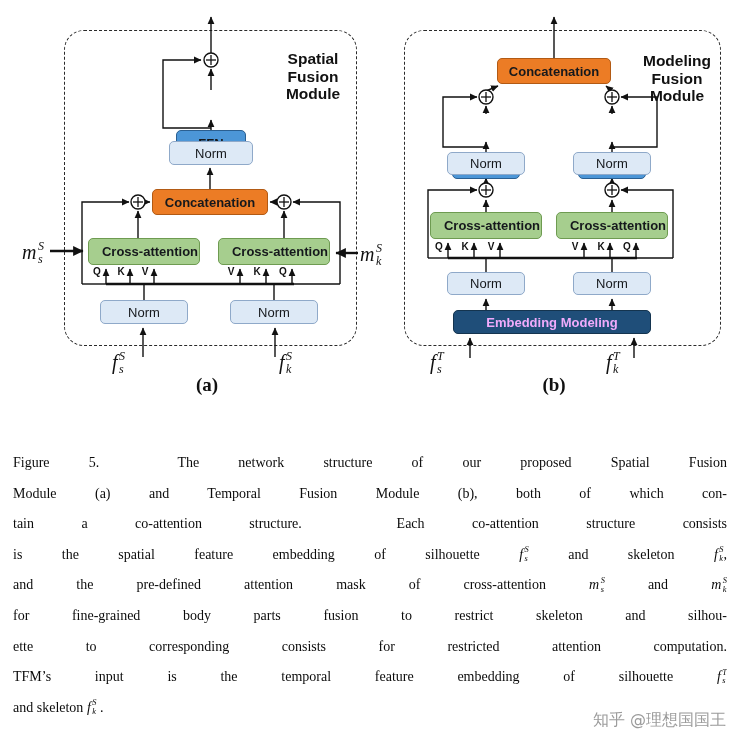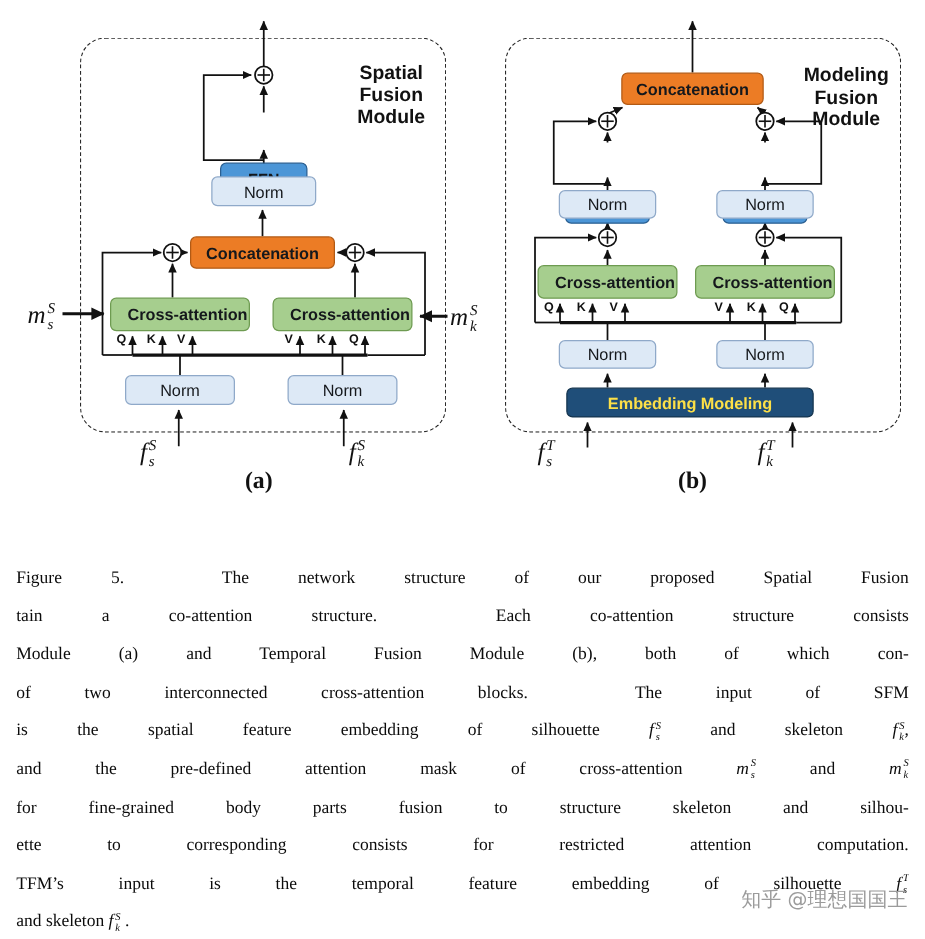--- a/index.html
+++ b/index.html
@@ -17,21 +17,21 @@
   .wires marker path { fill:var(--wire,#111); stroke:none; }
   .oplus circle { fill:#fff; stroke:var(--wire,#111); stroke-width:1.4; }
   .oplus line { stroke:var(--wire,#111); stroke-width:1.3; }
 
   .block { position:absolute; z-index:3; display:flex; align-items:center; justify-content:center;
            font-size:13px; font-weight:600; border-radius:5px; border:1.3px solid #555; color:#15181c; }
   .ffn    { background:var(--ffn-fill,#4c96d7);    border-color:var(--ffn-border,#2a5f91);margin-top:40px; }
   .norm   { background:var(--norm-fill,#dde9f6);   border-color:var(--norm-border,#8fa9c9); font-weight:500; }
   .concat { background:var(--concat-fill,#ec7c25); border-color:var(--concat-border,#b25a14); }
   .cross  { background:var(--cross-fill,#a6ce8e);  border-color:var(--cross-border,#6e9b51);padding-left:12px; }
-  .embed  { background:var(--embed-fill,#1f4e79);  border-color:var(--embed-border,#14344f); color:#fde047; }
+  .embed  { background:var(--embed-fill,#1f4e79);  border-color:var(--embed-border,#14344f); color:#f0abfc; }
 
   .module-title { position:absolute; z-index:3; text-align:center; font-size:15.5px; font-weight:700; line-height:17.5px; }
   .qkv { position:absolute; z-index:4; width:10px; text-align:center; font-size:10px; font-weight:700; }
 
   .mathlab { position:absolute; z-index:3; font-size:20px; }
   .math { display:inline-flex; align-items:center; font-family:"Liberation Serif",serif; }
   .mbase { font-style:italic; }
   .mstack { display:inline-flex; flex-direction:column; font-size:0.6em; line-height:1.05; margin-left:1.5px; }
   .msup,.msub { font-style:italic; }
 
@@ -250,23 +250,22 @@
           <span class="msup">T</span>
           <span class="msub">k</span>
         </span>
       </span></div>
   <div class="panel-caption" style="left:532px;top:374px">(b)</div>
 
 </div>
 
 <div class="caption">
     <div class="cap-line">Figure 5.&nbsp; The network structure of our proposed Spatial Fusion</div>
+    <div class="cap-line">Module (a) and Temporal Fusion Module (b), both of which con-</div>
     <div class="cap-line">tain a co-attention structure.&nbsp; Each co-attention structure consists</div>
-    <div class="cap-line">Module (a) and Temporal Fusion Module (b), both of which con-</div>
-    <div class="cap-line">of two interconnected cross-attention blocks.&nbsp; The input of SFM</div>
     <div class="cap-line">is the spatial feature embedding of silhouette <span class="math">
         <span class="mbase">f</span>
         <span class="mstack">
           <span class="msup">S</span>
           <span class="msub">s</span>
         </span>
       </span> and skeleton <span class="math">
         <span class="mbase">f</span>
         <span class="mstack">
           <span class="msup">S</span>
@@ -279,21 +278,21 @@
           <span class="msup">S</span>
           <span class="msub">s</span>
         </span>
       </span> and <span class="math">
         <span class="mbase">m</span>
         <span class="mstack">
           <span class="msup">S</span>
           <span class="msub">k</span>
         </span>
       </span></div>
-    <div class="cap-line">for fine-grained body parts fusion to structure skeleton and silhou-</div>
+    <div class="cap-line">for fine-grained body parts fusion to restrict skeleton and silhou-</div>
     <div class="cap-line">ette to corresponding consists for restricted attention computation.</div>
     <div class="cap-line">TFM’s input is the temporal feature embedding of silhouette <span class="math">
         <span class="mbase">f</span>
         <span class="mstack">
           <span class="msup">T</span>
           <span class="msub">s</span>
         </span>
       </span></div>
     <div class="cap-line cap-last">and skeleton <span class="math">
         <span class="mbase">f</span>

